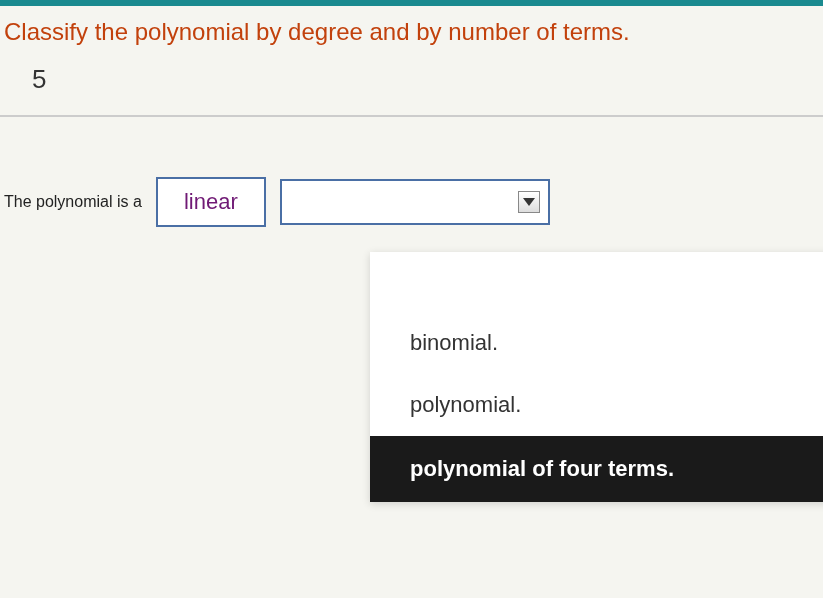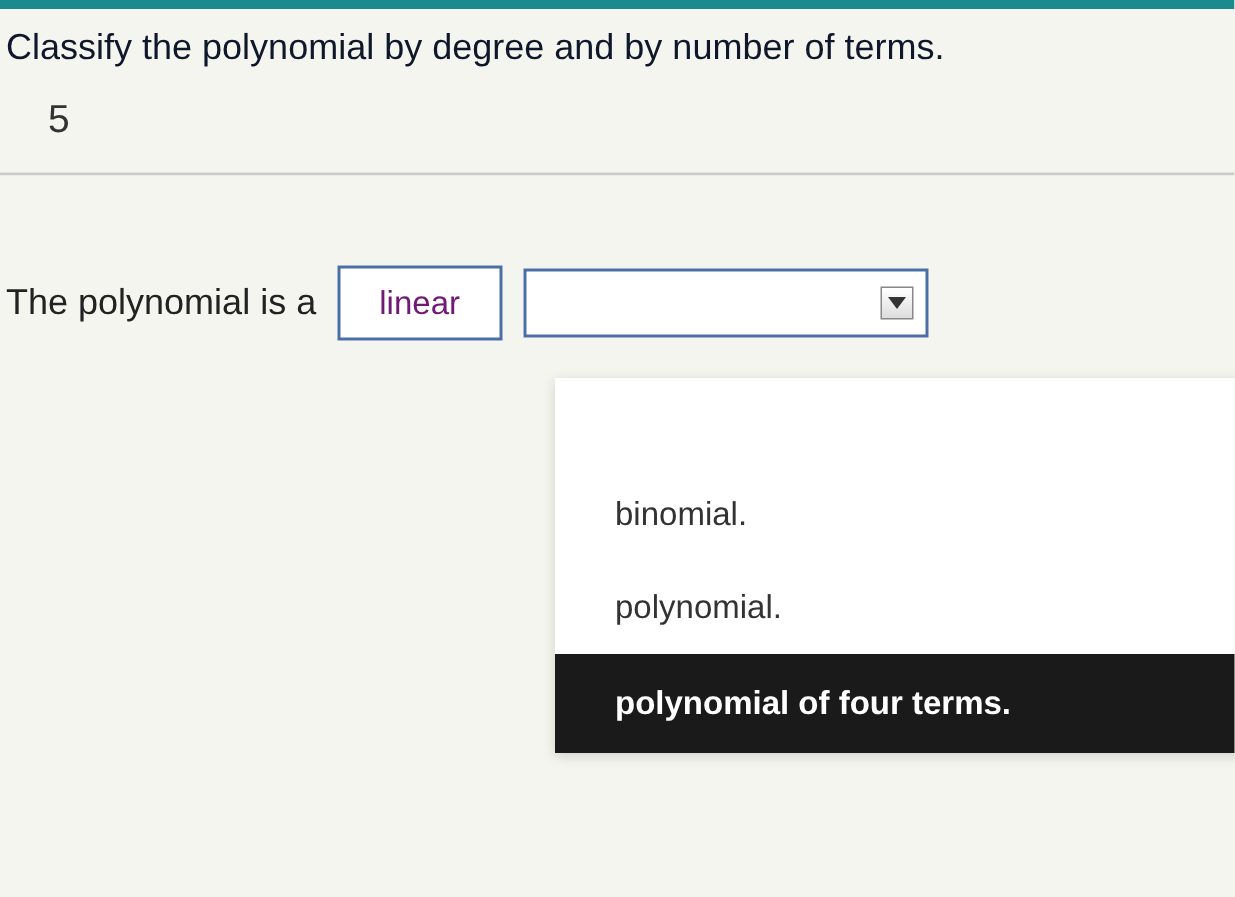--- a/index.html
+++ b/index.html
@@ -18,21 +18,21 @@
     .top-bar {
       height: 6px;
       background: #1a8a8f;
     }
     .question-section {
       padding: 12px 8px 20px 4px;
       background: #f5f5f0;
     }
     .question-text {
       font-size: 24px;
-      color: #0f172a;
+      color: #c2410c;
       margin-bottom: 18px;
     }
     .polynomial-display {
       font-size: 26px;
       color: #333;
       margin-left: 28px;
     }
     .divider {
       height: 2px;
       background: #ccc;
@@ -42,21 +42,21 @@
       padding: 60px 8px 20px 4px;
       background: #f5f5f0;
       position: relative;
     }
     .answer-row {
       display: flex;
       align-items: center;
       gap: 14px;
     }
     .answer-prompt {
-      font-size: 24px;
+      font-size: 16px;
       color: #222;
     }
     .answer-box {
       border: 2px solid #4a6fa5;
       background: #fff;
       padding: 10px 20px;
       font-size: 22px;
       color: #701a75;
       min-width: 110px;
       text-align: center;

